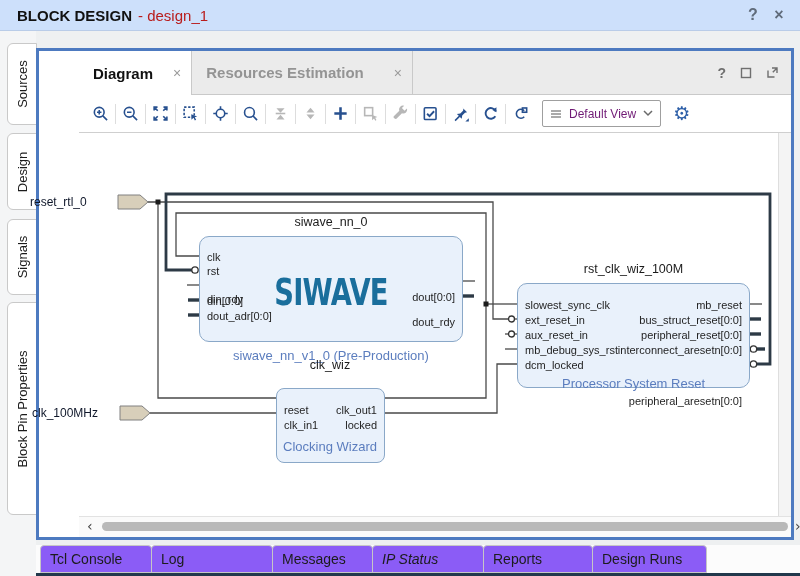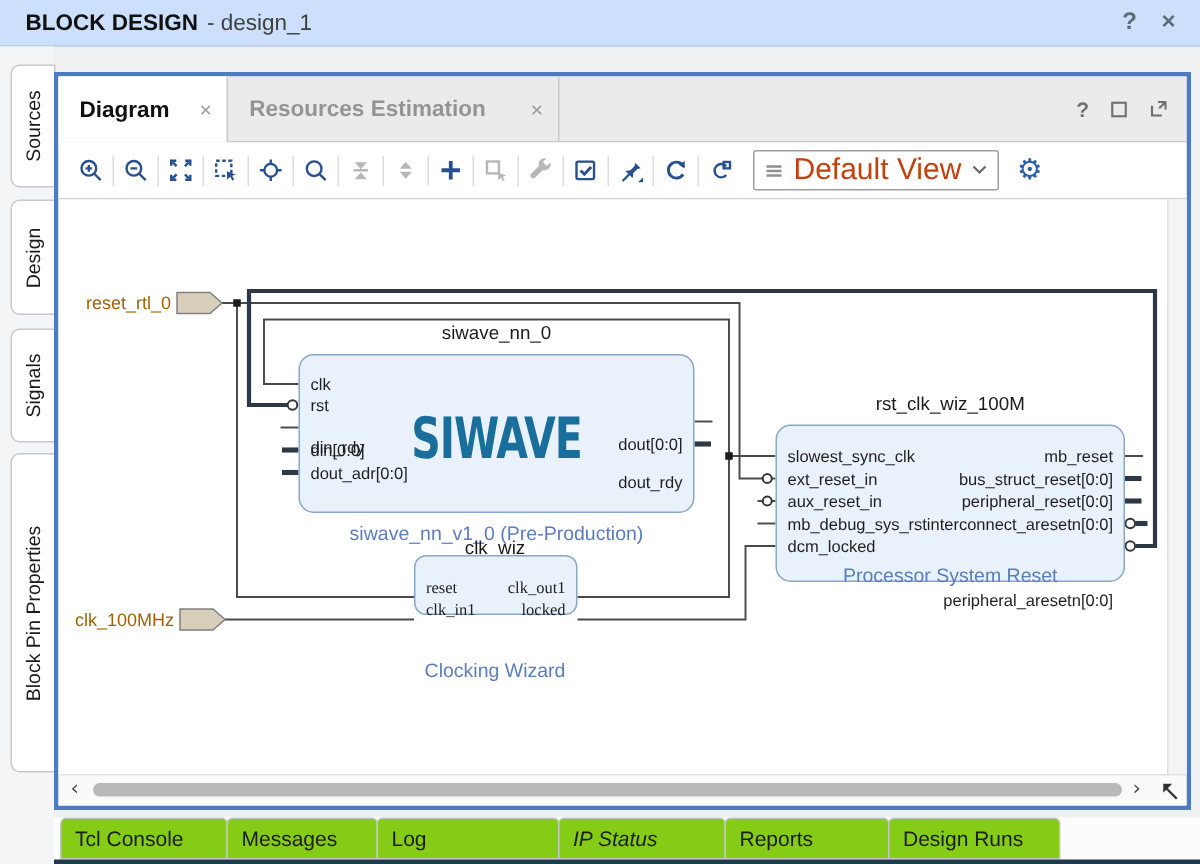--- a/index.html
+++ b/index.html
@@ -1,75 +1,75 @@
 <!DOCTYPE html>
 <html><head>
 <meta charset="utf-8">
 <style>
   html,body{margin:0;padding:0;width:800px;height:576px;overflow:hidden;
     font-family:"Liberation Sans",sans-serif;background:#eef0f1;}
   
   .titlebar{position:absolute;left:0;top:0;width:800px;height:30px;background:#cde0fb;
     border-bottom:1px solid #b9cce8;display:flex;align-items:center;}
   .titlebar .t-bold{font-weight:bold;font-size:15px;color:#111;margin-left:17px;}
-  .titlebar .t-rest{font-size:15px;color:#404040;margin-left:6px;}
+  .titlebar .t-rest{font-size:15px;color:#b91c1c;margin-left:6px;}
   .titlebar .spacer{flex:1}
   .tb-ico{color:#5f6b7a;font-size:16px;font-weight:bold;width:26px;text-align:center;cursor:default;}
   
   .gutter{position:absolute;left:0;top:31px;width:36px;height:545px;background:#f4f5f6;}
   .side-tab{position:absolute;left:7px;width:28px;background:#fff;border:1px solid #c9c9c9;
     border-radius:6px 0 0 6px;}
   .side-tab span{position:absolute;left:50%;top:50%;transform:translate(-50%,-50%) rotate(-90deg);
     white-space:nowrap;font-size:13px;color:#1b1b1b;}
   
   .panel{position:absolute;left:36px;top:48px;width:758px;height:492px;border:3px solid #4d7ac0;
-    background:#fff;box-sizing:border-box;display:flex;flex-direction:column;}
+    background:#fff;box-sizing:border-box;display:flex;flex-direction:column;padding-left:40px;}
   .tabstrip{height:43px;background:#ebebeb;border-bottom:1px solid #c9c9c9;display:flex;align-items:stretch;}
   .dtab{display:flex;align-items:center;padding:0 10px 0 14px;font-size:15px;font-weight:bold;
     border-right:1px solid #c9c9c9;}
   .dtab.active{background:#fff;color:#111;margin-bottom:-1px;}
   .dtab.inactive{color:#949494;text-align:center;}
   .dtab .x{font-weight:normal;color:#9a9a9a;font-size:14px;margin-left:20px;}
   .strip-sp{flex:1}
   .corner{display:flex;align-items:center;gap:14px;padding-right:12px;color:#6f6f6f;font-size:14px;font-weight:bold;}
   
   .toolbar{height:37px;background:#fff;border-bottom:1px solid #cfcfcf;display:flex;align-items:center;padding-left:8px;}
   .tbtn{width:27px;height:27px;display:flex;align-items:center;justify-content:center;}
   .tsep{width:1px;height:20px;background:#ddd;margin:0 1px;}
   .tbtn svg{width:17px;height:17px;}
   .nav{stroke:#27508f;fill:none;stroke-width:1.5;}
   .navf{fill:#27508f;stroke:none;}
   .dis{stroke:#b7b7b7;fill:none;stroke-width:1.5;}
   .disf{fill:#b7b7b7;stroke:none;}
   .viewdrop{margin-left:8px;height:25px;border:1px solid #9f9f9f;border-radius:2px;background:#fff;
     display:flex;align-items:center;padding:0 7px;gap:7px;}
-  .viewdrop .vlabel{font-size:20px;color:#c2410c;}
+  .viewdrop .vlabel{font-size:12px;color:#701a75;}
   .gearbtn{margin-left:12px;font-family:"DejaVu Sans",sans-serif;font-size:19px;color:#2d5fa8;line-height:1;}
   
   .canvasrow{flex:1;position:relative;background:#fff;display:flex;}
   .canvas-main{flex:1;}
   .vgutter{width:12px;background:#f4f4f4;border-left:1px solid #dedede;}
   
   .hscroll{height:20px;background:#fafafa;border-top:1px solid #e2e2e2;position:relative;}
   .sarrow{position:absolute;top:1px;font-family:"DejaVu Sans",sans-serif;font-size:14px;color:#444;}
   .thumb{position:absolute;left:23px;top:5px;width:686px;height:9px;border-radius:5px;background:#b9b9b9;}
   
   #overlay{position:absolute;left:0;top:0;width:800px;height:576px;pointer-events:none;z-index:5;}
   .ipblock{position:absolute;background:#e9f1fb;border:1px solid #8aa8c8;border-radius:10px;
     pointer-events:auto;box-sizing:border-box;}
   .pin{position:absolute;left:7px;transform:translateY(-50%);font-size:11px;color:#1f1f1f;white-space:nowrap;pointer-events:auto;}
   .pin.r{left:auto;right:7px;text-align:right;}
   .blk-title{position:absolute;text-align:center;font-size:12.5px;color:#1b1b1b;white-space:nowrap;}
   .blk-caption{position:absolute;text-align:center;font-size:13px;color:#5b7dbe;white-space:nowrap;}
   .logo{position:absolute;left:0;right:0;top:33px;text-align:center;font-weight:bold;font-size:38px;
     color:#1a6e9c;letter-spacing:-1px;transform:scaleX(.72);font-family:"DejaVu Sans",sans-serif;}
-  .port-label{position:absolute;font-size:12px;color:#a16207;text-align:right;transform:translateY(-50%);pointer-events:auto;}
+  .port-label{position:absolute;font-size:12px;color:#0f172a;text-align:left;transform:translateY(-50%);pointer-events:auto;}
   
   .bottombar{position:absolute;left:36px;top:545px;width:764px;height:28px;background:#fcfcfc;display:flex;}
-  .btab{box-sizing:border-box;border:1px solid #c6c6c6;border-radius:4px 4px 0 0;background:#84cc16;
+  .btab{box-sizing:border-box;border:1px solid #c6c6c6;border-radius:4px 4px 0 0;background:#8b5cf6;
     margin-left:-1px;display:flex;align-items:center;padding-left:9px;font-size:14px;color:#1c1c1c;}
   .btab:first-child{margin-left:4px;}
   .darkbar{position:absolute;left:36px;top:573px;width:764px;height:3px;background:#22384c;}
 </style>
 </head>
 <body>
 
 <div class="titlebar">
   <span class="t-bold">BLOCK DESIGN</span>
   <span class="t-rest">- design_1</span>
@@ -308,21 +308,21 @@
     <div class="pin" style="top:62px;">din_rdy</div>
     <div class="pin" style="top:64px;">din[0:0]</div>
     <div class="pin" style="top:79px;">dout_adr[0:0]</div>
     <div class="pin r" style="top:45px;margin-top:40px;">dout_rdy</div>
     <div class="pin r" style="top:60px;">dout[0:0]</div>
   </div>
   <div class="blk-caption" style="left:169px;top:348px;width:324px;">siwave_nn_v1_0 (Pre-Production)</div>
 
   
   <div class="blk-title" style="left:250px;top:358px;width:160px;">clk_wiz</div>
-  <div class="ipblock" style="left:276px;top:370px;width:109px;height:40px;border-radius:8px;font-family:Liberation Serif, serif;">
+  <div class="ipblock" style="left:276px;top:388px;width:109px;height:75px;border-radius:8px;">
     <div class="pin" style="top:21px;">reset</div>
     <div class="pin" style="top:36px;">clk_in1</div>
     <div class="pin r" style="top:21px;">clk_out1</div>
     <div class="pin r" style="top:36px;">locked</div>
   </div>
   <div class="blk-caption" style="left:250px;top:439px;width:160px;">Clocking Wizard</div>
 
   
   <div class="blk-title" style="left:517px;top:262px;width:233px;">rst_clk_wiz_100M</div>
   <div class="ipblock" style="left:517px;top:283px;width:233px;height:105px;">
@@ -337,26 +337,26 @@
     <div class="pin r" style="top:66px;">interconnect_aresetn[0:0]</div>
     <div class="pin r" style="top:81px;margin-top:36px;">peripheral_aresetn[0:0]</div>
   </div>
   <div class="blk-caption" style="left:517px;top:376px;width:233px;">Processor System Reset</div>
 </div>
 
 <div class="bottombar">
   <div class="btab" style="width:112px;">
       <span>Tcl Console</span>
     </div>
+  <div class="btab" style="width:122px;">
+      <span>Log</span>
+    </div>
   <div class="btab" style="width:101px;">
       <span>Messages</span>
     </div>
-  <div class="btab" style="width:122px;">
-      <span>Log</span>
-    </div>
   <div class="btab" style="width:112px;font-style:italic;">
       <span>IP Status</span>
     </div>
   <div class="btab" style="width:110px;">
       <span>Reports</span>
     </div>
   <div class="btab" style="width:115px;">
       <span>Design Runs</span>
     </div>
 </div>

